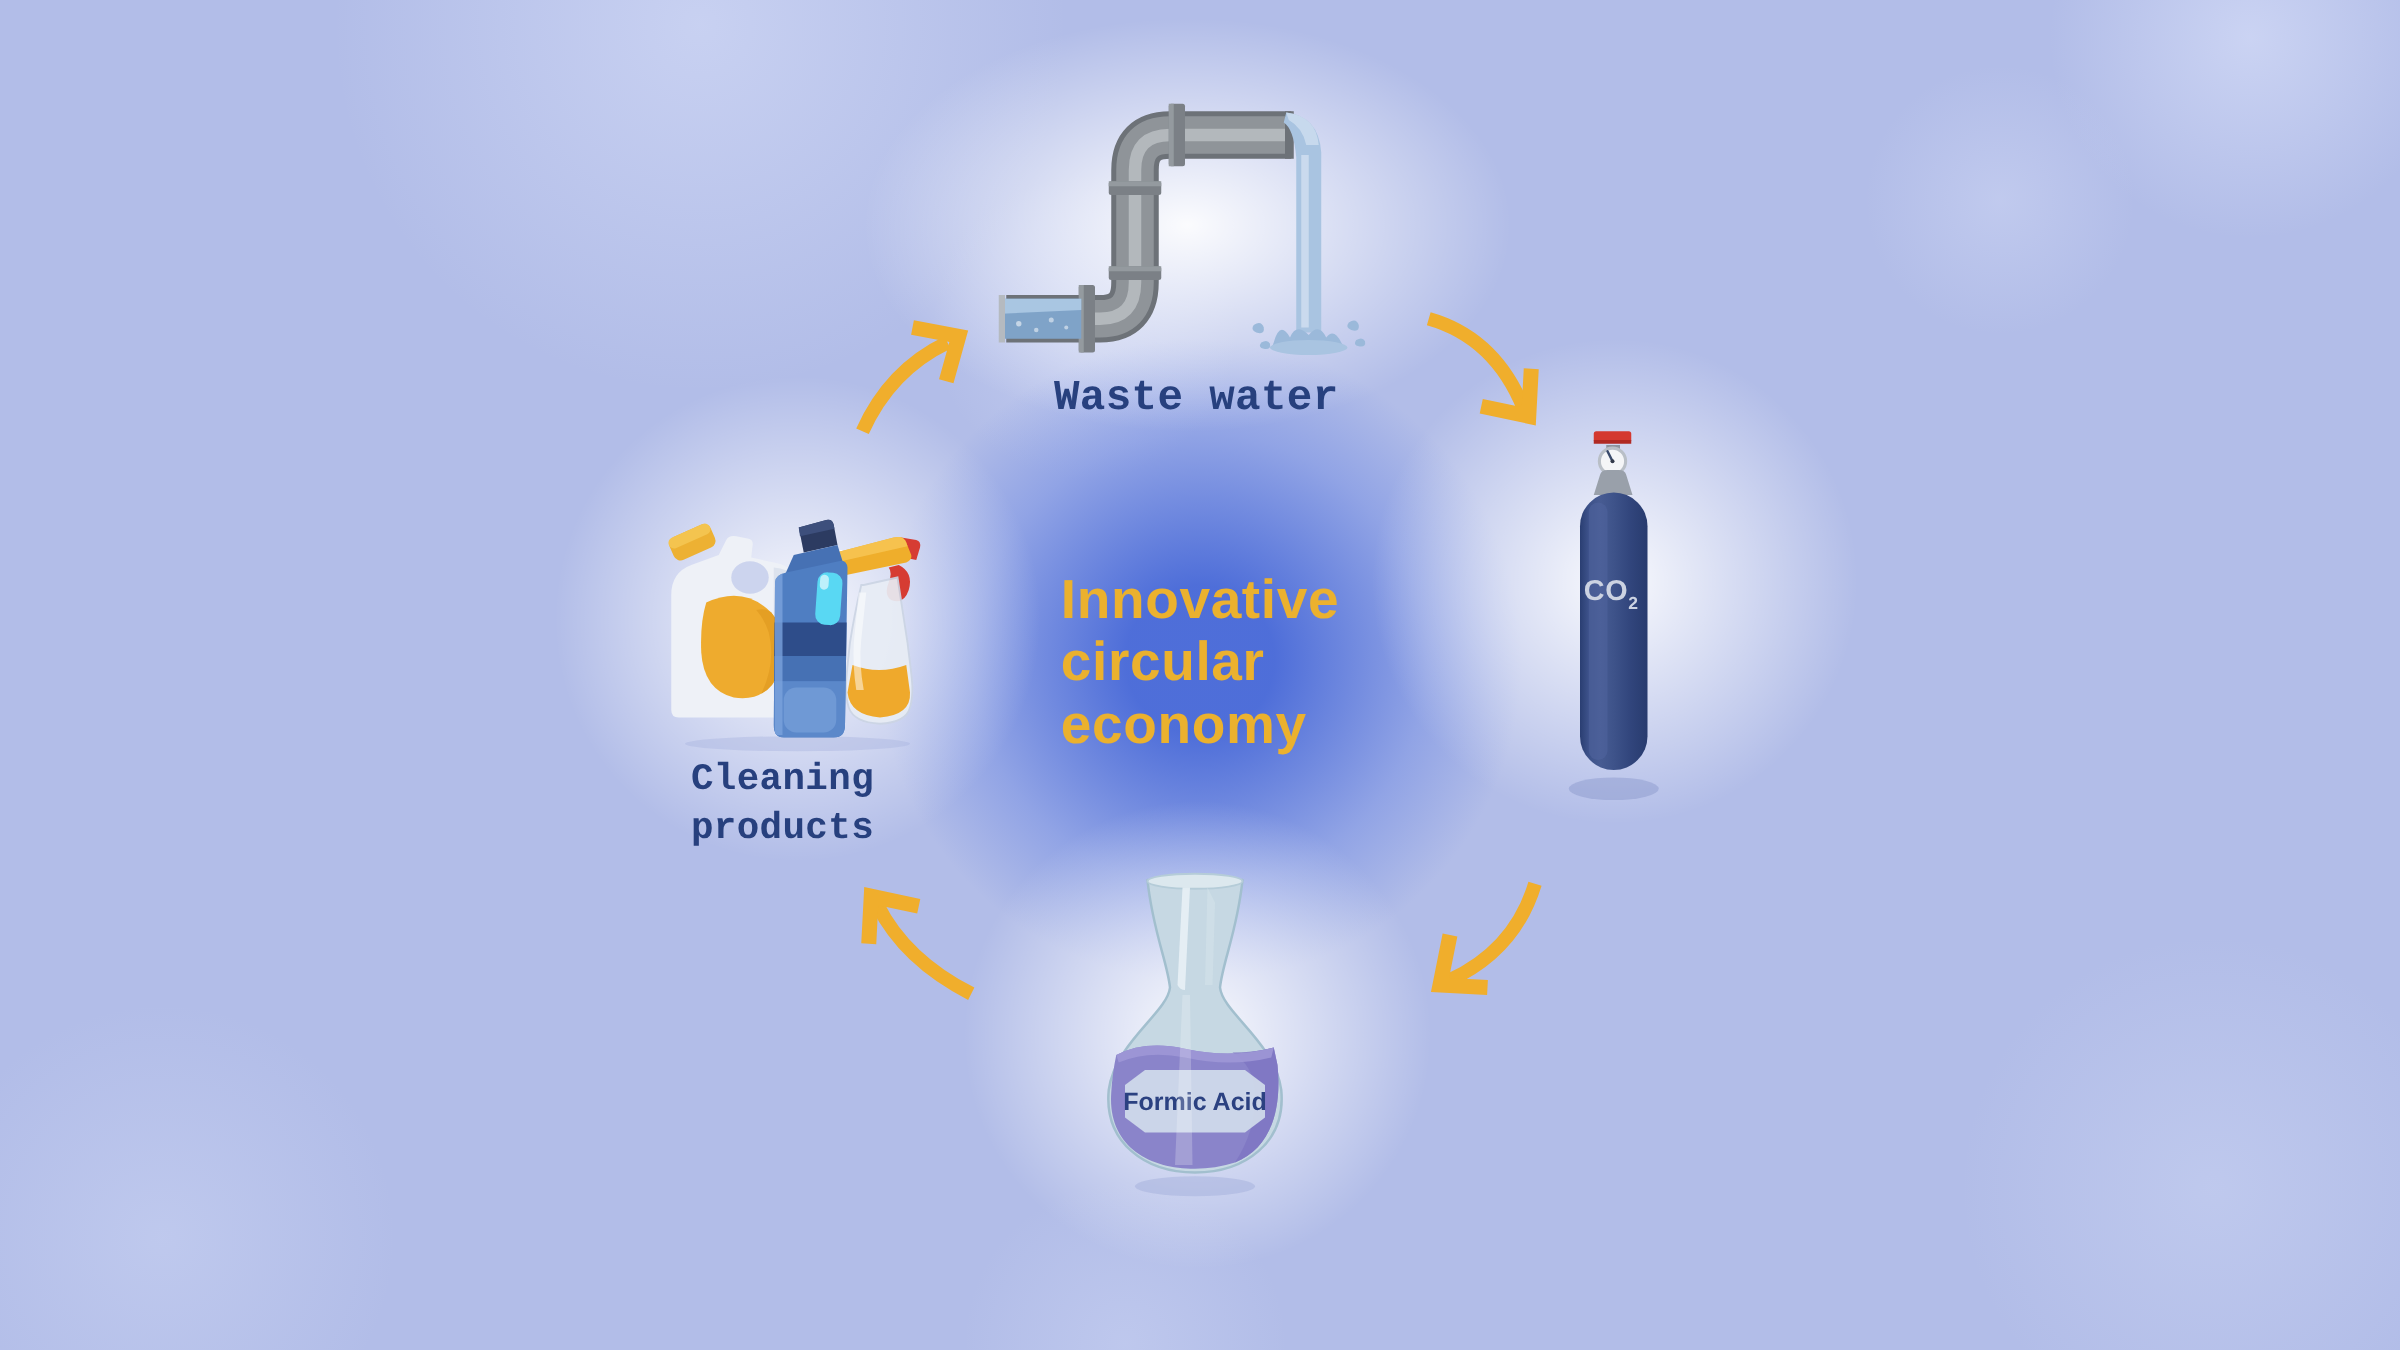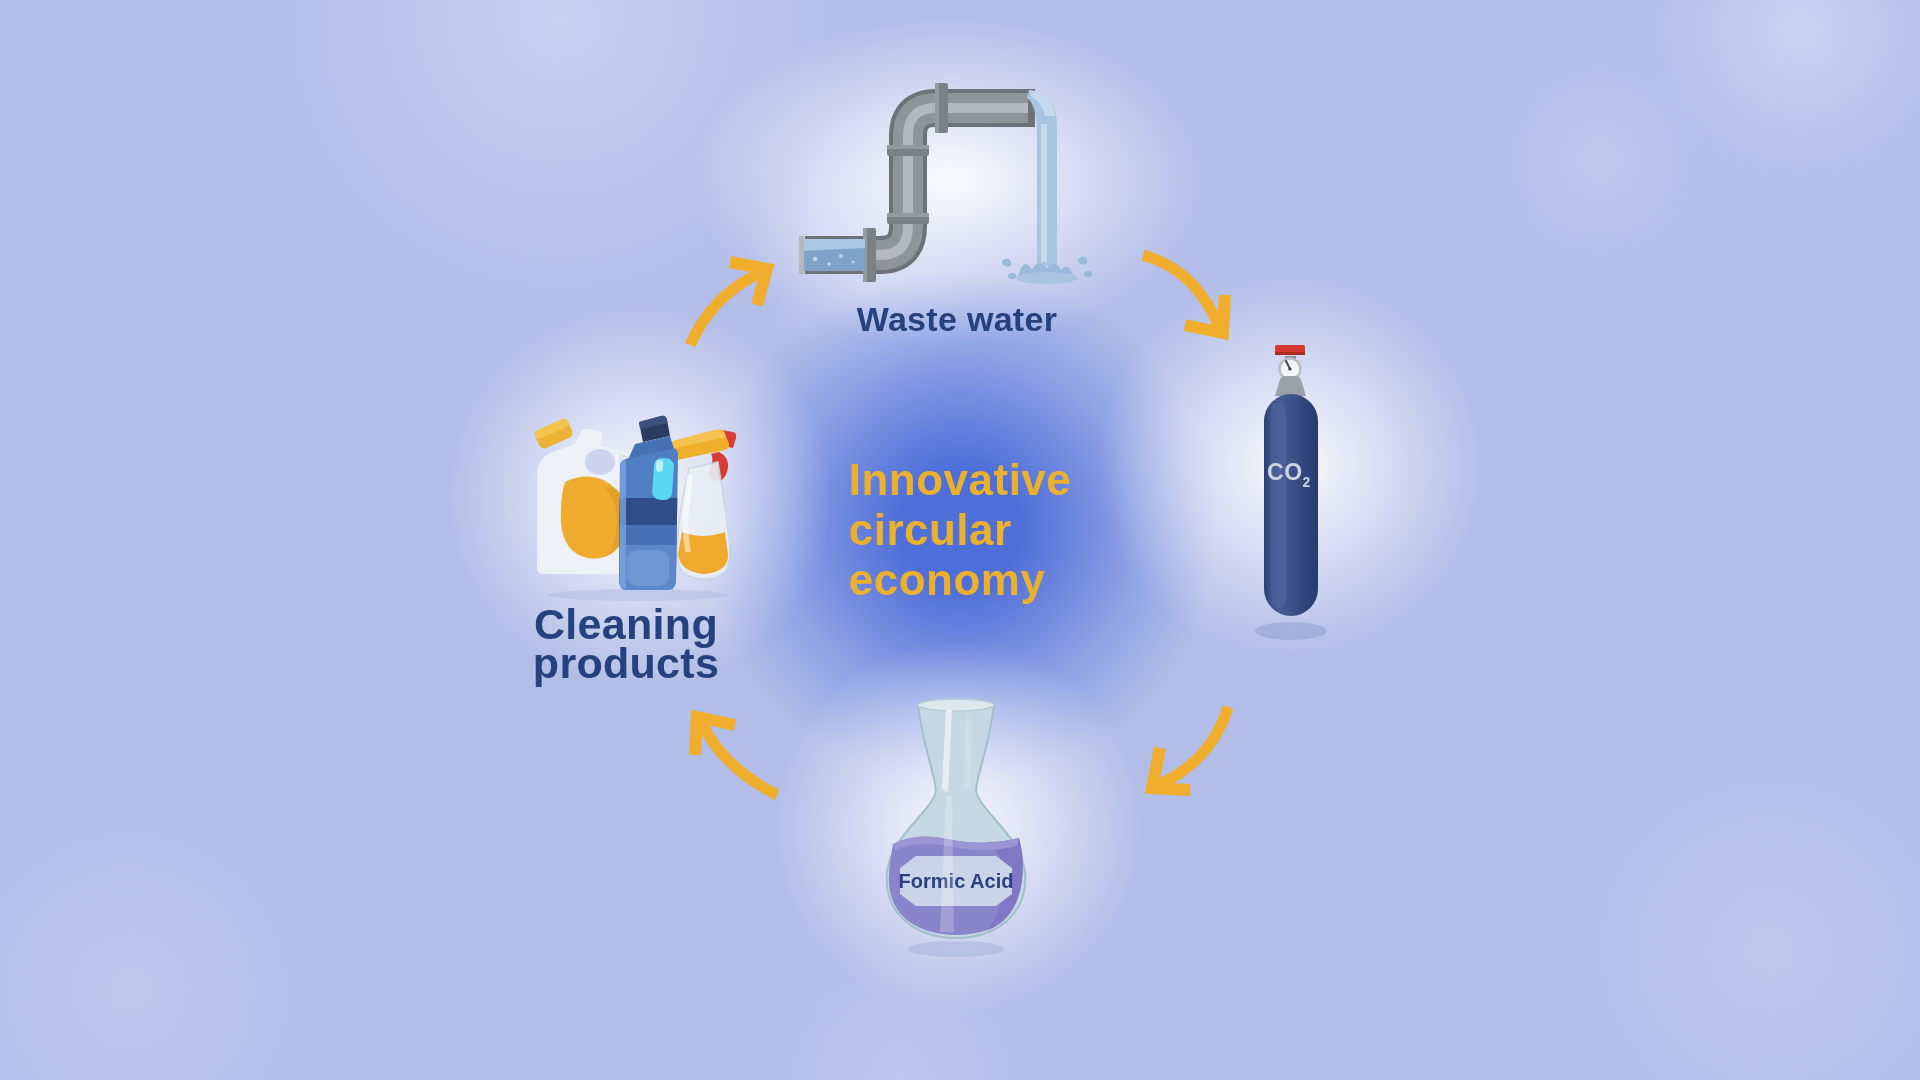--- a/index.html
+++ b/index.html
@@ -20,24 +20,24 @@
       radial-gradient(circle 230px at 1800px 30px, rgba(219,226,250,0.6), rgba(219,226,250,0) 70%),
       radial-gradient(circle 150px at 1600px 160px, rgba(214,221,247,0.4), rgba(214,221,247,0) 72%),
       radial-gradient(circle 260px at 130px 990px, rgba(206,215,244,0.45), rgba(206,215,244,0) 72%),
       radial-gradient(circle 280px at 1770px 950px, rgba(206,215,244,0.45), rgba(206,215,244,0) 72%),
       radial-gradient(circle 180px at 900px 1075px, rgba(208,216,245,0.4), rgba(208,216,245,0) 72%),
       #b2bde8;
   }
   .abs{position:absolute;}
   .label{
     color:#27407e;font-weight:bold;letter-spacing:.3px;
-    text-align:center;white-space:pre-line;transform:translateX(-50%);
+    text-align:center;white-space:pre-line;transform:translateX(-50%);font-family:Liberation Mono, monospace;
   }
   #waste-water-label{left:957px;top:300px;font-size:34px;}
-  #cleaning-label{left:626px;top:605px;font-size:43px;line-height:39px;}
+  #cleaning-label{left:626px;top:605px;font-size:30px;line-height:39px;}
   #diagram-title{
     left:960px;top:455px;transform:translateX(-50%);
     color:#ebb12e;font-size:44px;line-height:50px;font-weight:bold;
     letter-spacing:.5px;text-align:left;white-space:pre-line;
   }
   svg{display:block;}
 </style>
 </head>
 <body>
 

